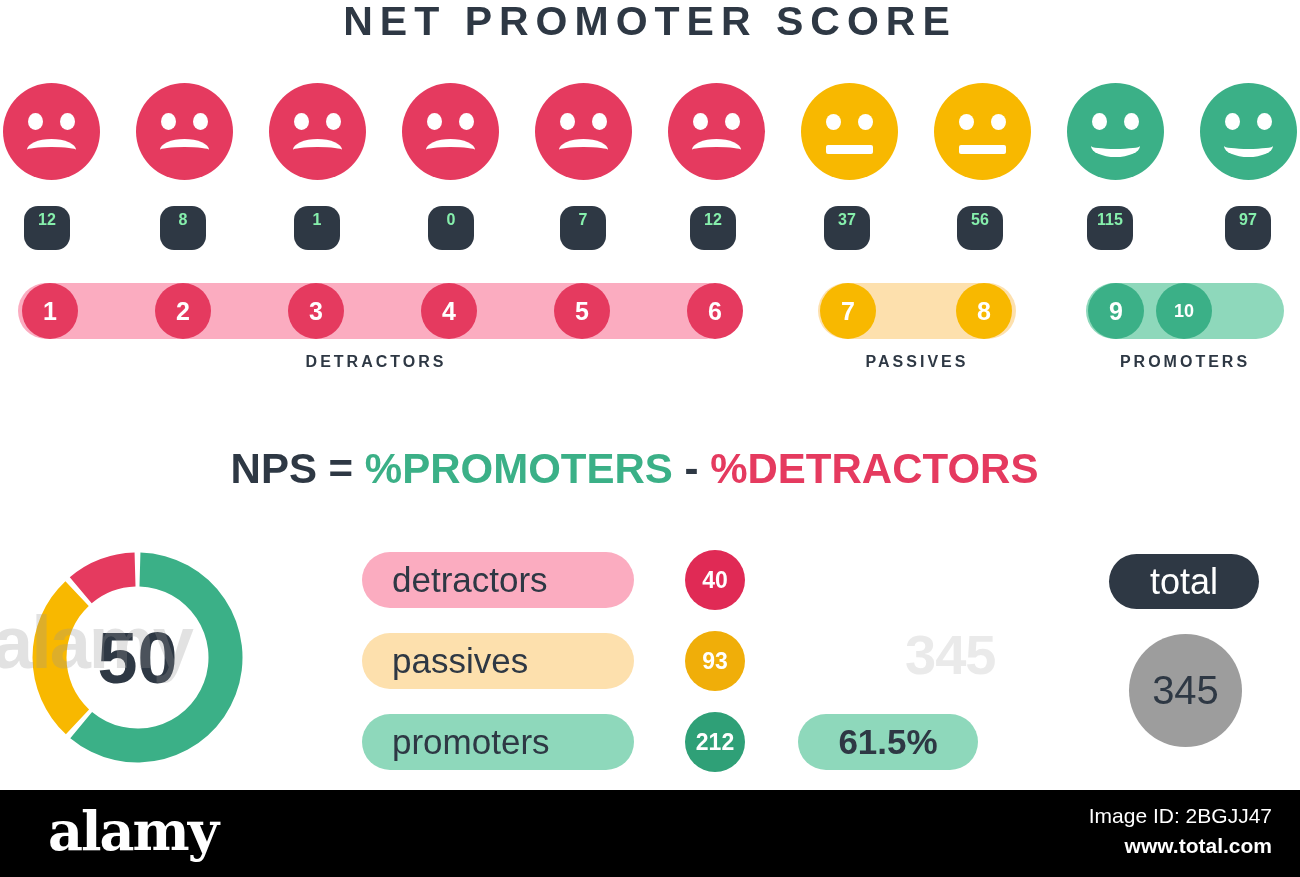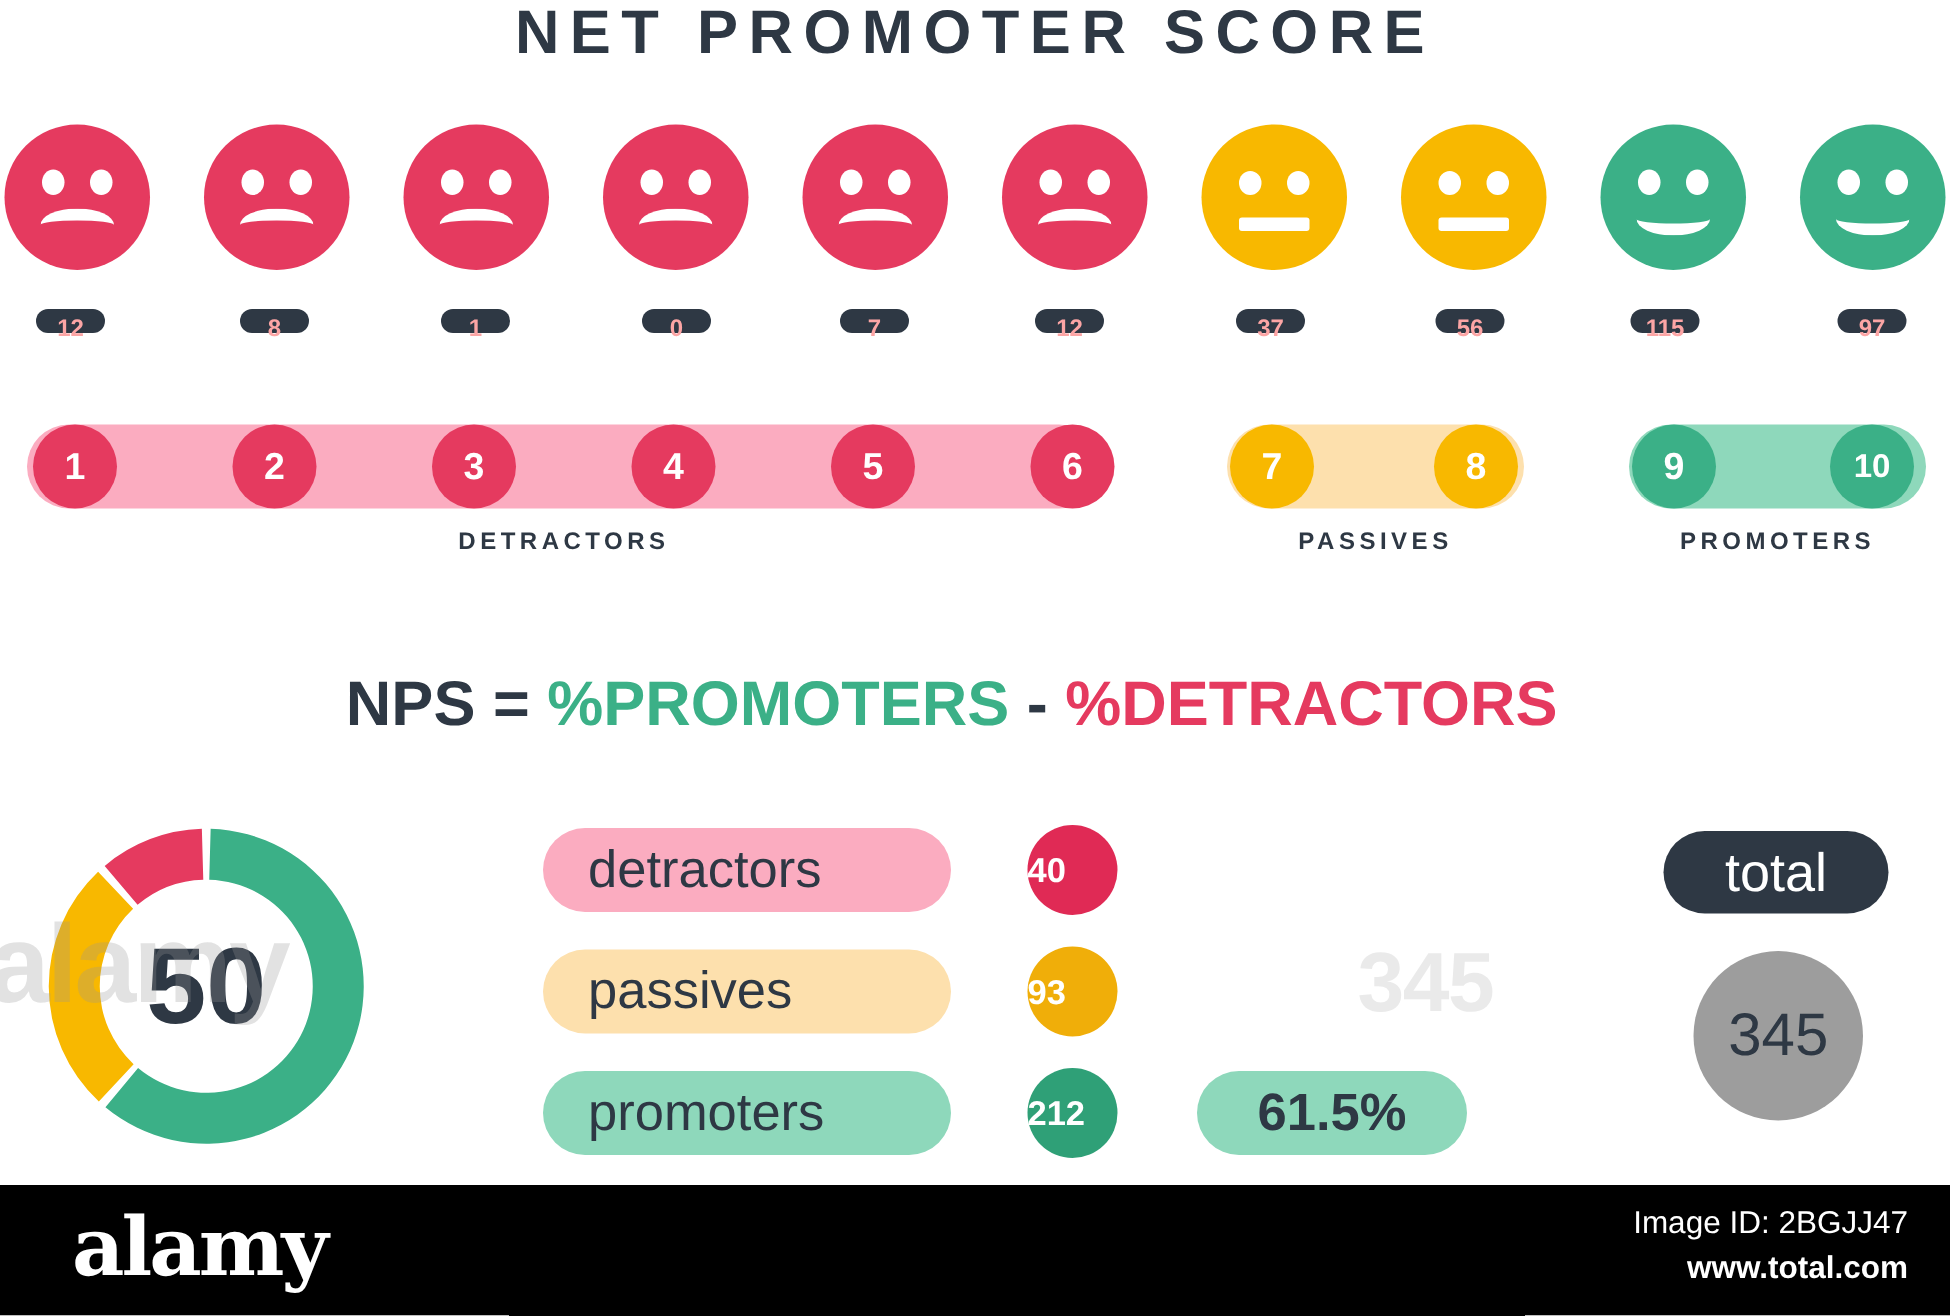--- a/index.html
+++ b/index.html
@@ -34,22 +34,22 @@
   .mouth-smile{
     position:absolute;left:24px;top:52px;width:49px;height:22px;
     border:8px solid #fff;border-top:none;border-left:none;border-right:none;
     border-radius:0 0 50% 50%;box-sizing:border-box;
   }
   .mouth-flat{position:absolute;left:25px;top:62px;width:47px;height:9px;background:#fff;border-radius:2px;}
 
   
   .badges{position:absolute;left:0;top:206px;width:1300px;height:30px;}
   .badge{
-    position:absolute;top:0;height:16px;line-height:28px;min-width:46px;
-    background:#2e3844;color:#fca5a5;border-radius:14px;text-align:center;
+    position:absolute;top:0;height:44px;line-height:28px;min-width:46px;
+    background:#2e3844;color:#86efac;border-radius:14px;text-align:center;
     font-size:16px;font-weight:bold;padding:0 6px;box-sizing:border-box;
   }
 
   
   .scales{position:absolute;left:0;top:283px;width:1300px;height:115px;}
   .track{position:absolute;height:56px;border-radius:28px;}
   .track.det{background:#fbacc0;}
   .track.pas{background:#fde0ad;}
   .track.pro{background:#8ed8bb;}
   .knob{
@@ -86,21 +86,21 @@
   .lrow:nth-child(1){top:0;}
   .lrow:nth-child(2){top:81px;}
   .lrow:nth-child(3){top:162px;}
   .lpill{
     position:absolute;left:0;top:0;width:272px;height:56px;border-radius:28px;
     font-size:35px;color:#2e3844;line-height:56px;padding-left:30px;
     box-sizing:border-box;
   }
   .lcount{
     position:absolute;left:323px;top:-2px;width:60px;height:60px;border-radius:50%;
-    color:#fff;font-size:23px;font-weight:bold;text-align:left;line-height:60px;
+    color:#fff;font-size:23px;font-weight:bold;text-align:center;line-height:60px;
   }
   .lpct{
     position:absolute;left:436px;top:0;width:180px;height:56px;border-radius:28px;
     font-size:35px;font-weight:bold;color:#2e3844;line-height:56px;text-align:center;
   }
   .bg-det{background:#fbacc0;} .bg-pas{background:#fde0ad;} .bg-pro{background:#8ed8bb;}
   .sol-det{background:#e02a55;} .sol-pas{background:#f0ae09;} .sol-pro{background:#2fa077;}
 
   
   .total-pill{
@@ -212,21 +212,21 @@
     <div class="knob det" style="left:687px;">6</div>
     <div class="grouplabel" style="left:18px;width:716px;">DETRACTORS</div>
 
     <div class="track pas" style="left:818px;width:198px;"></div>
     <div class="knob pas" style="left:820px;">7</div>
     <div class="knob pas" style="left:956px;">8</div>
     <div class="grouplabel" style="left:818px;width:198px;">PASSIVES</div>
 
     <div class="track pro" style="left:1086px;width:198px;"></div>
     <div class="knob pro" style="left:1088px;">9</div>
-    <div class="knob pro" style="left:1220px;font-size:22px;">10</div>
+    <div class="knob pro" style="left:1156px;font-size:18px;">10</div>
     <div class="grouplabel" style="left:1086px;width:198px;">PROMOTERS</div>
   </div>
 
   <div class="formula">
     <span class="nps">NPS = </span><span class="green">%PROMOTERS</span><span class="nps"> - </span><span class="red">%DETRACTORS</span>
   </div>
 
   <div class="donut-wrap">
     <svg width="255" height="255" viewBox="0 0 255 255">
       <g id="donut-segments" transform="translate(127.5,127.5)">

